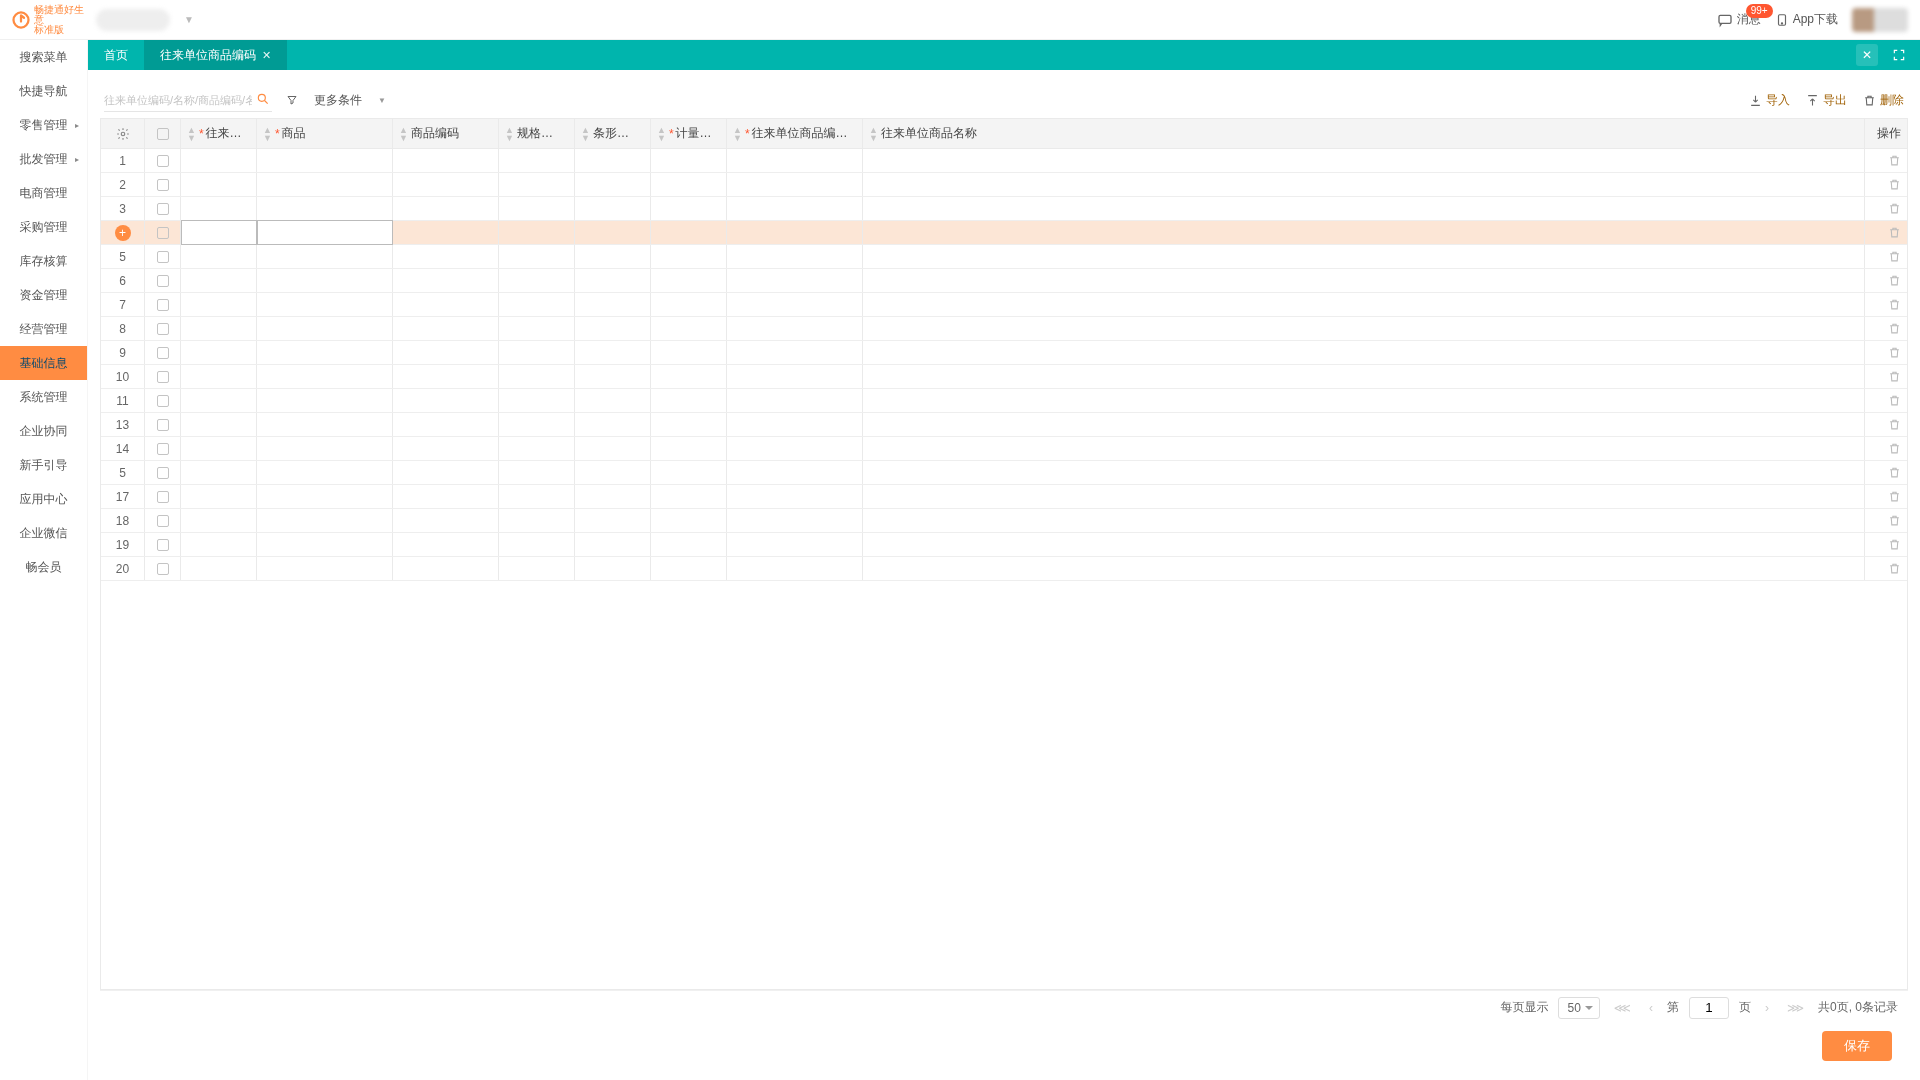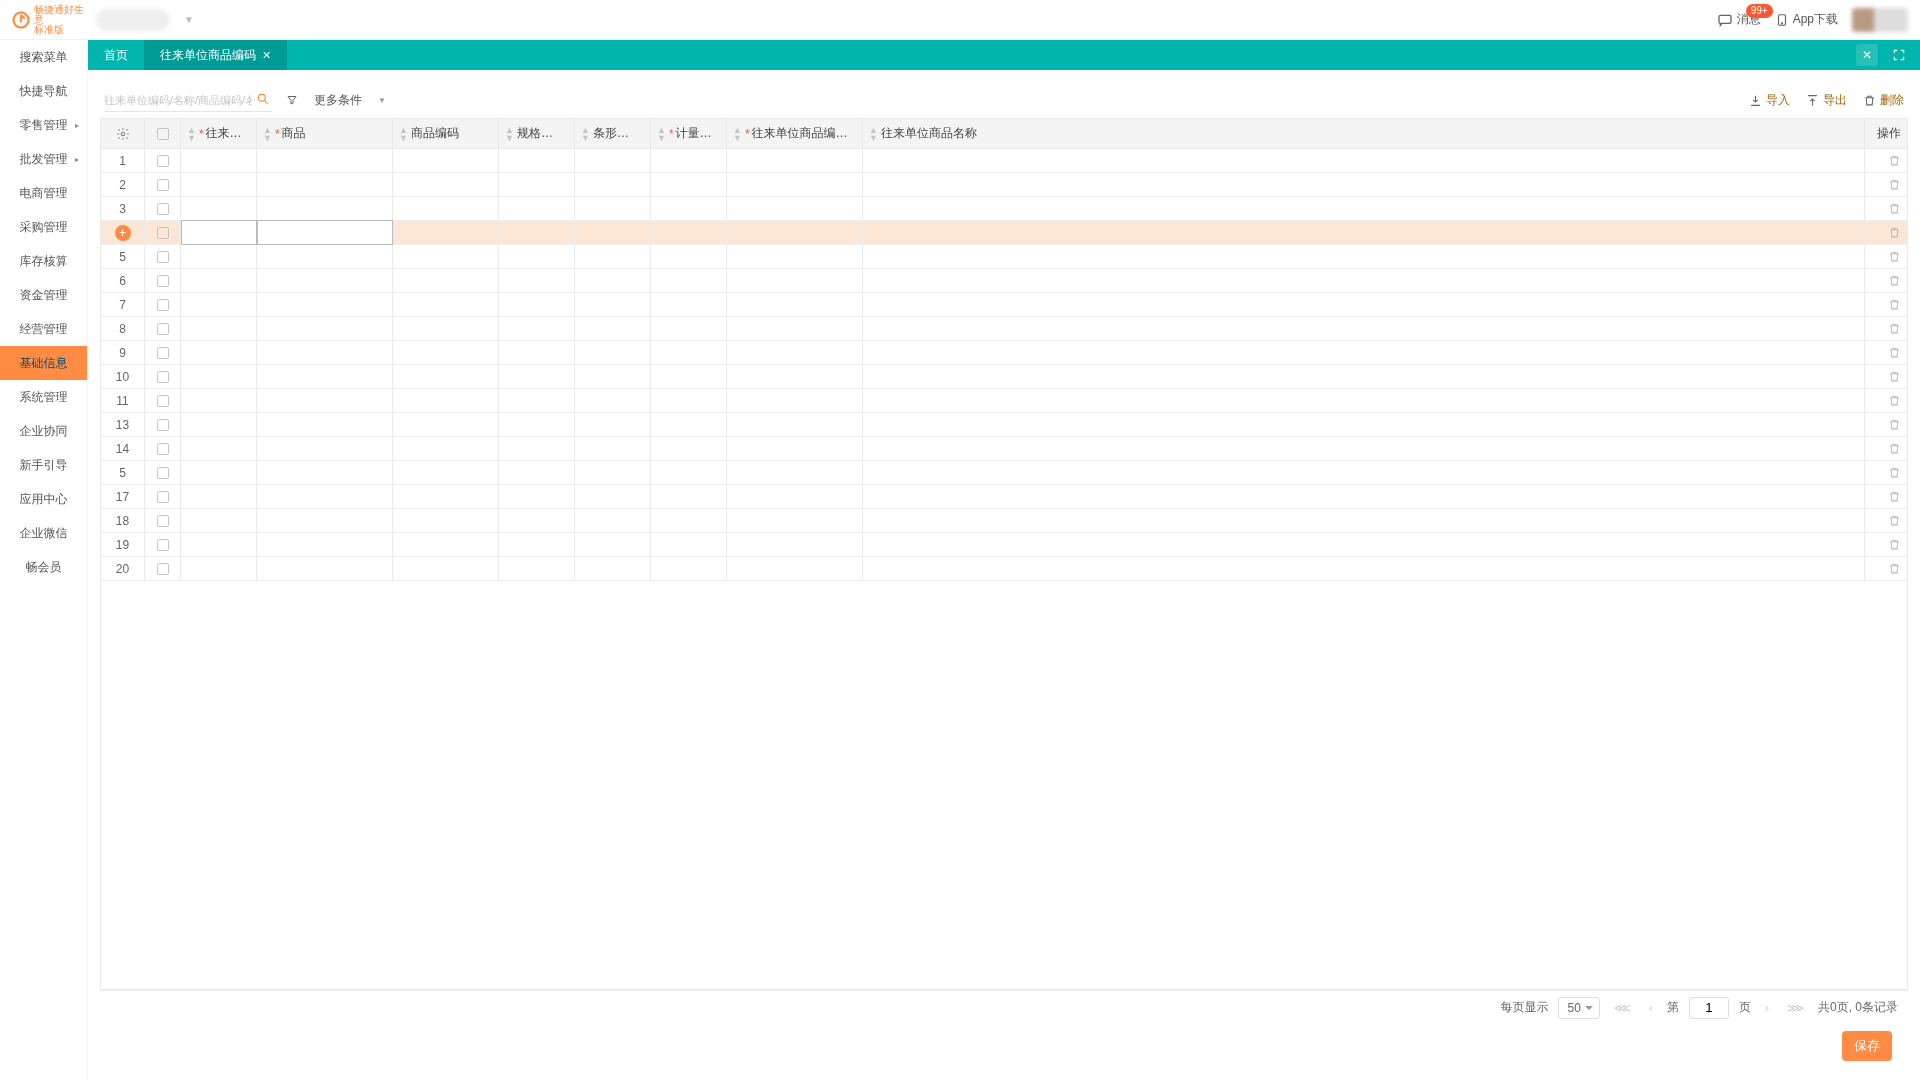--- a/index.html
+++ b/index.html
@@ -60,21 +60,21 @@
 .rownum{justify-content:center;color:#666;}
 .add-btn{width:16px;height:16px;border-radius:50%;background:#ff8c42;color:#fff;display:flex;align-items:center;justify-content:center;font-size:12px;line-height:1;}
 .chk{width:12px;height:12px;border:1px solid #c4c4c4;border-radius:2px;}
 .del-icon{color:#bbb;cursor:pointer;}
 .pager{height:34px;display:flex;align-items:center;justify-content:flex-end;gap:10px;padding:0 10px;color:#666;border-top:1px solid #f0f0f0;}
 .sel{height:22px;border:1px solid #ddd;border-radius:3px;padding:0 18px 0 8px;display:flex;align-items:center;position:relative;}
 .sel::after{content:"";position:absolute;right:6px;top:8px;border:4px solid transparent;border-top-color:#999;}
 .pg-btn{color:#ccc;padding:0 4px;cursor:pointer;}
 .pg-input{width:40px;height:22px;border:1px solid #ddd;border-radius:3px;text-align:center;}
 .footer{height:44px;display:flex;align-items:center;justify-content:flex-end;padding:0 16px;}
-.save-btn{background:#ff8c42;color:#fff;border:none;border-radius:4px;height:30px;padding:0 12px;font-size:13px;cursor:pointer;}
+.save-btn{background:#ff8c42;color:#fff;border:none;border-radius:4px;height:30px;padding:0 22px;font-size:13px;cursor:pointer;}
 svg{display:block;}
 </style>
 </head>
 <body>
 
 <div class="top-bar">
   <div class="logo">
     <svg class="logo-icon" viewBox="0 0 24 24">
         <circle cx="12" cy="12" r="10" fill="none" stroke="#ff8c42" stroke-width="3"></circle>
         <path d="M12 6v8M12 6l4 3" stroke="#ff8c42" stroke-width="3" fill="none" stroke-linecap="round"></path>

